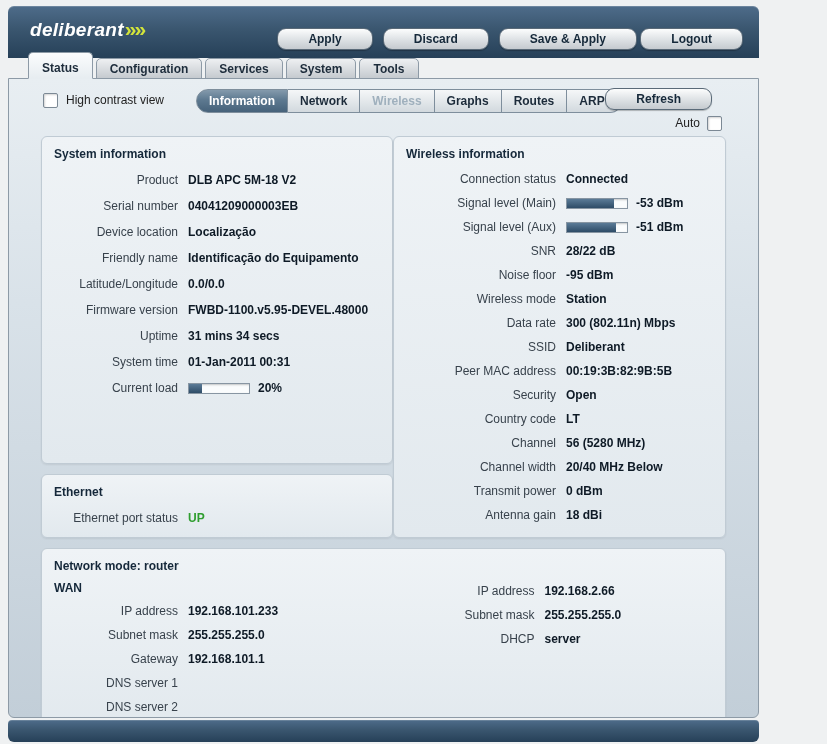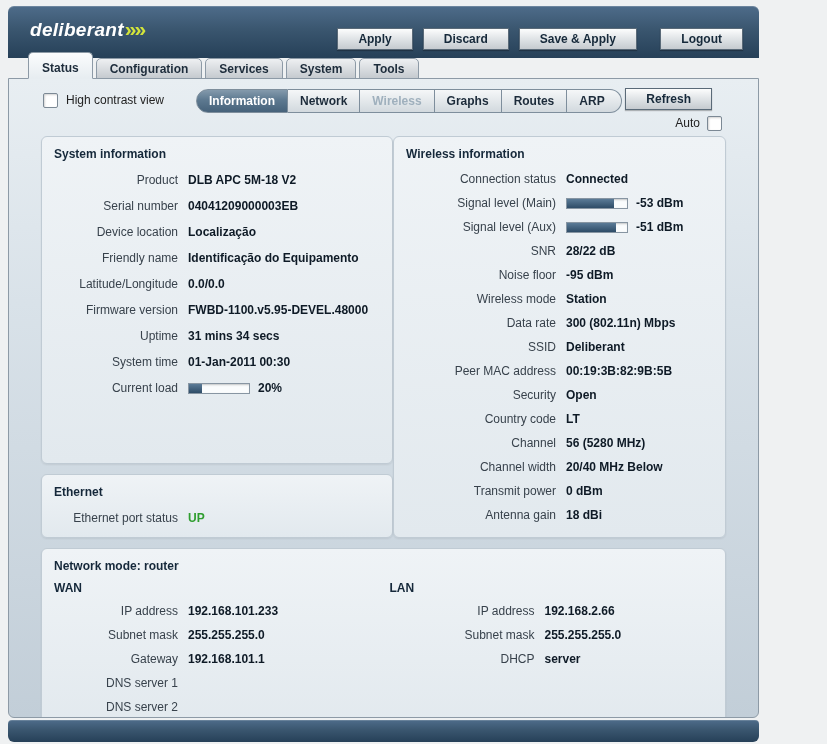--- a/index.html
+++ b/index.html
@@ -19,21 +19,21 @@
   }
   .logo{position:absolute;left:22px;top:11px;font-style:italic;font-weight:bold;
     font-size:19px;color:#ffffff;letter-spacing:.3px;}
   .logo-arrows{color:#d3e43b;font-style:normal;font-weight:bold;font-size:21px;
     margin-left:1px;letter-spacing:-2px;}
   .header-buttons{position:absolute;right:122px;bottom:8px;display:flex;gap:10px;}
   .logout-wrap{position:absolute;right:16px;bottom:8px;}
   .btn{
     background:linear-gradient(180deg,#fcfdfd 0%,#dfe3e6 50%,#c5cacf 100%);
     border:1px solid #55payer;border:1px solid #57listening;
-    border:1px solid #5a6a78;border-radius:0;padding:3px 20px;
+    border:1px solid #5a6a78;border-radius:9px;padding:3px 30px;
     font-family:"Liberation Sans",sans-serif;font-weight:bold;font-size:12px;
     color:#16293a;cursor:pointer;box-shadow:0 1px 1px rgba(0,0,0,0.25);
   }
 
   
   .tabs{display:flex;align-items:flex-end;height:20px;padding-left:20px;
     position:relative;z-index:3;}
   .tab{
     margin-right:3px;margin-bottom:-1px;padding:3px 13px 2px;cursor:pointer;
     font-weight:bold;font-size:12px;color:#1d2c3b;
@@ -213,21 +213,21 @@
               </div>
               <div class="info-row">
                 <span class="row-label">Uptime</span>
                 <span class="row-value-wrap">
                   <span class="row-value">31 mins 34 secs</span>
                 </span>
               </div>
               <div class="info-row">
                 <span class="row-label">System time</span>
                 <span class="row-value-wrap">
-                  <span class="row-value">01-Jan-2011 00:30</span>
+                  <span class="row-value">01-Jan-2011 00:31</span>
                 </span>
               </div>
               <div class="info-row">
                 <span class="row-label">Current load</span>
                 <span class="row-value-wrap">
                   <span class="meter">
                     <span class="meter-fill" style="width: 22%;"></span>
                   </span>
                   <span class="row-value">20%</span>
                 </span>
@@ -383,21 +383,20 @@
               </div>
               <div class="info-row">
                 <span class="row-label">DNS server 2</span>
                 <span class="row-value-wrap">
                   <span class="row-value"></span>
                 </span>
               </div>
             </div>
         </div>
         <div class="net-col lan">
-          <div class="net-sub">LAN</div>
           <div>
               <div class="info-row">
                 <span class="row-label">IP address</span>
                 <span class="row-value-wrap">
                   <span class="row-value">192.168.2.66</span>
                 </span>
               </div>
               <div class="info-row">
                 <span class="row-label">Subnet mask</span>
                 <span class="row-value-wrap">

